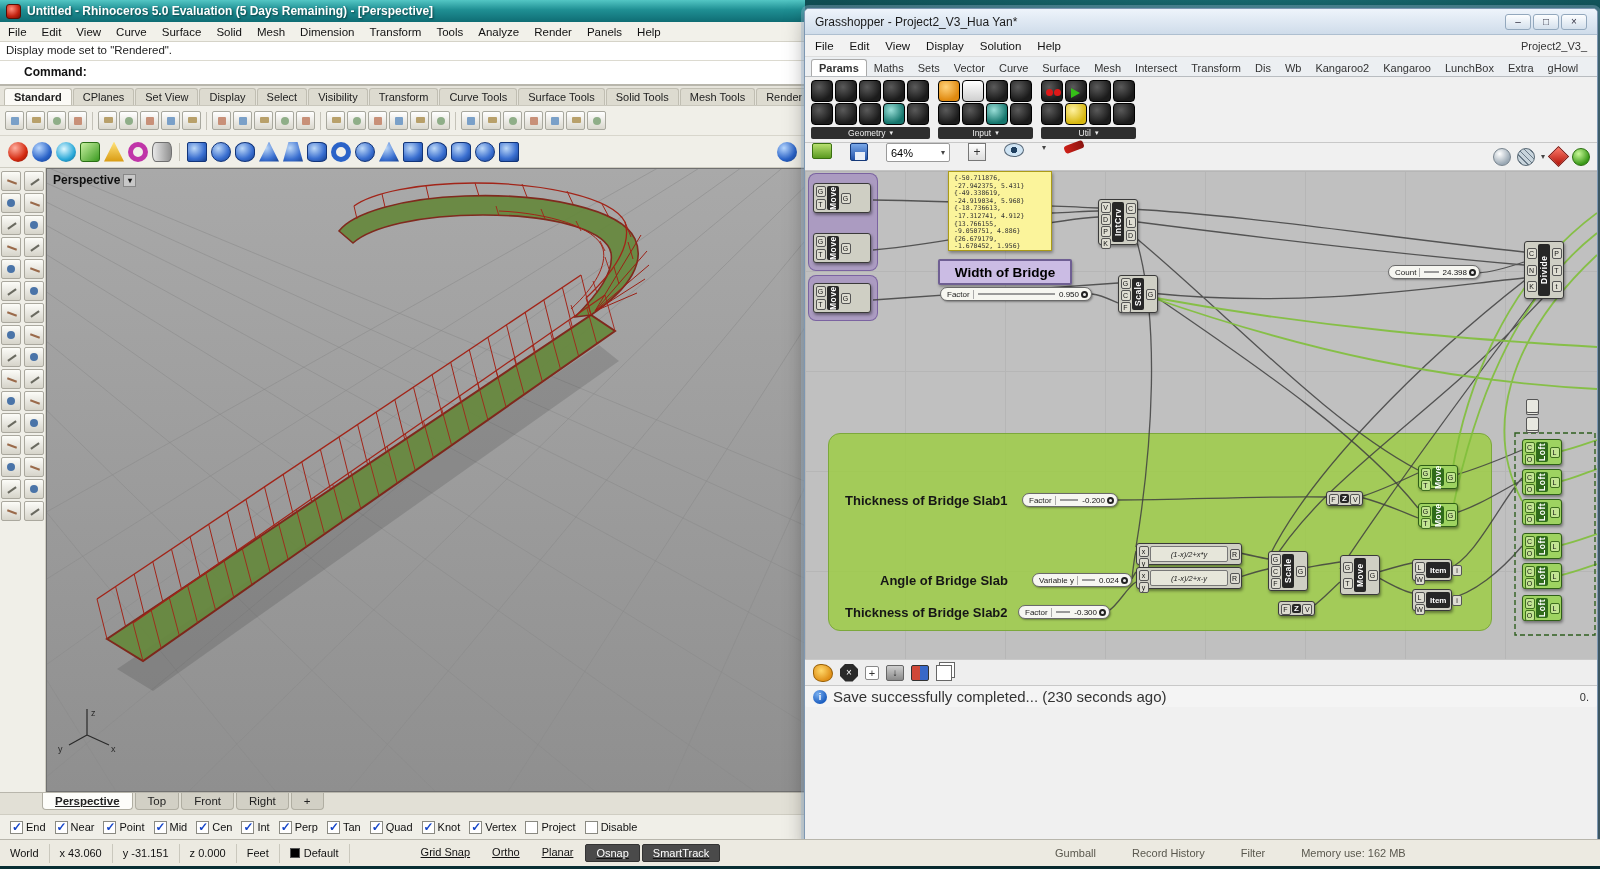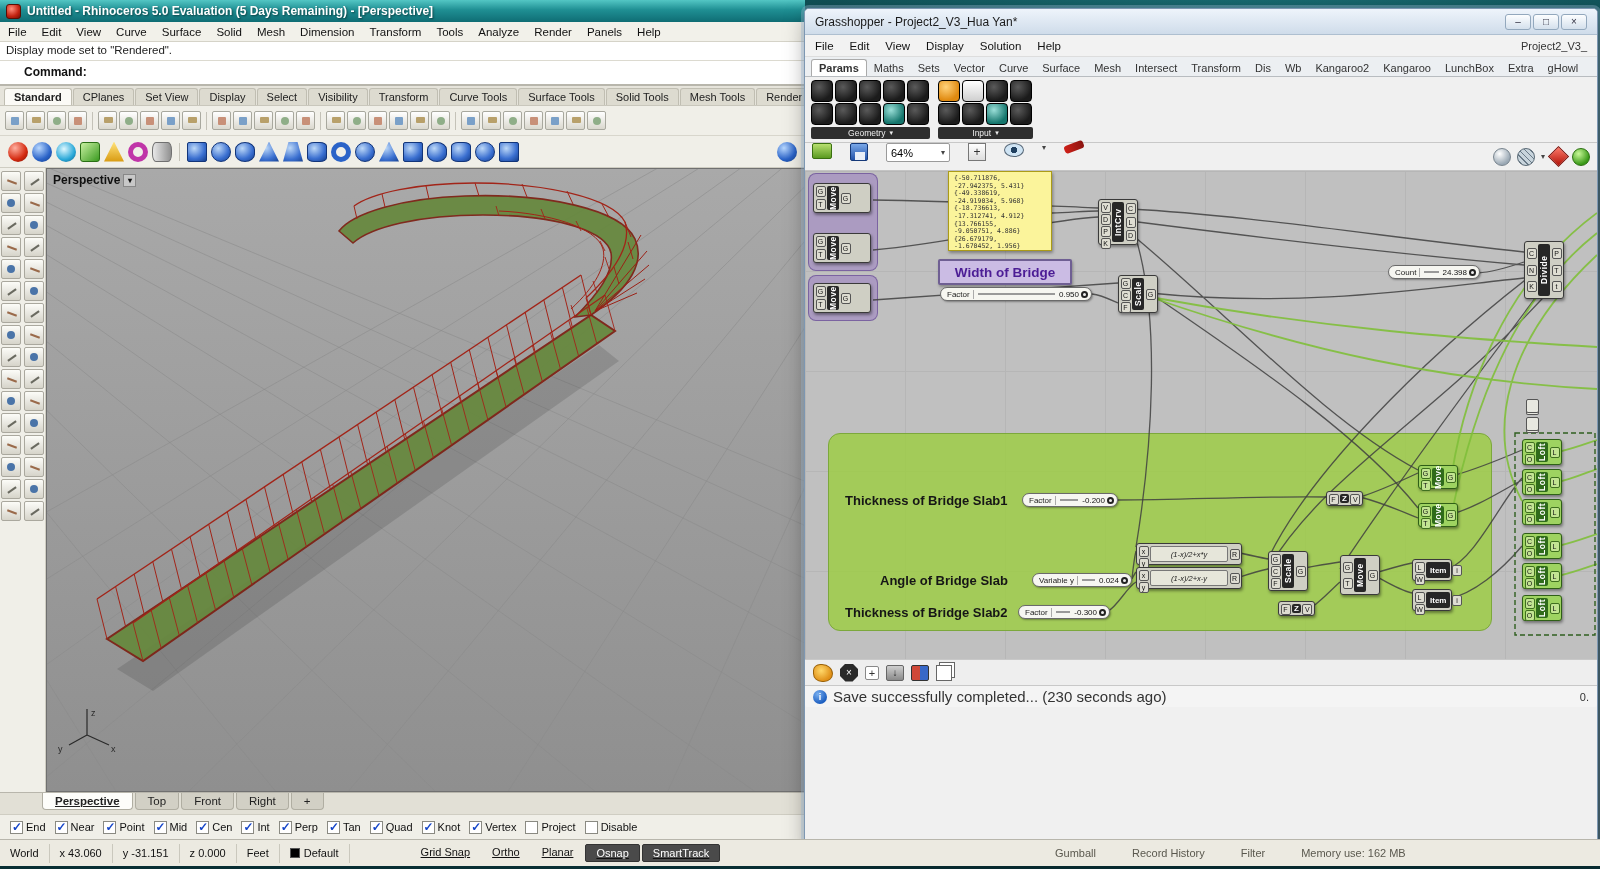--- a/index.html
+++ b/index.html
@@ -113,21 +113,21 @@
     background-size:100px 100px; overflow:hidden; }
   #gh-wires { position:absolute; left:0; top:0; z-index:1; pointer-events:none; }
   .ggroup { position:absolute; border-radius:8px; z-index:0; }
   .ggroup.purple { background:rgba(153,124,193,.55); border:1px solid rgba(92,62,140,.6); }
   .ggroup.green { background:rgba(158,205,70,.85); border:1px solid #7ca83c; border-radius:12px; }
   .gtext { position:absolute; z-index:2; font-size:13px; font-weight:bold; color:#161616; white-space:nowrap; }
   .gpanel-yellow { position:absolute; z-index:2; background:#fbf49b; border:1px solid #ab9b18; box-shadow:1px 2px 3px rgba(0,0,0,.35);
     font-family:"DejaVu Sans Mono", monospace; font-size:6.5px; line-height:7.6px; color:#333; padding:3px 2px 3px 5px; overflow:hidden; }
   .gpanel-yellow span { display:block; white-space:nowrap; }
   .label-panel { position:absolute; z-index:2; background:#cbbce4; border:2px solid #6f5f93; border-radius:2px; display:flex; align-items:center; justify-content:center;
-    font-size:13.5px; font-weight:bold; color:#4c1d95; box-shadow:1px 2px 3px rgba(0,0,0,.3); }
+    font-size:13.5px; font-weight:bold; color:#000000; box-shadow:1px 2px 3px rgba(0,0,0,.3); }
   .slider { position:absolute; z-index:2; display:flex; align-items:center; background:#f6f6f1; border:1px solid #6a6a6a; border-radius:7px; height:14px;
     box-shadow:1px 1px 2px rgba(0,0,0,.35); padding:0 3px; }
   .slider .sname { font-size:8px; color:#222; padding:0 3px; border-right:1px solid #aaa; white-space:nowrap; }
   .slider .strack { flex:1; height:2px; background:#999; margin:0 4px; min-width:8px; }
   .slider .sval { font-size:8px; color:#111; white-space:nowrap; }
   .slider .knob { width:7px; height:7px; border:2px solid #222; border-radius:50%; background:#eee; margin-left:2px; }
   .ghc { position:absolute; z-index:2; display:flex; align-items:stretch; border:1px solid #3a3a3a; border-radius:3px; background:#cfcfc4; box-shadow:1px 2px 3px rgba(0,0,0,.4); padding:1px; }
   .pcol { display:flex; flex-direction:column; justify-content:space-evenly; }
   .port { font-size:7px; line-height:9px; width:10px; text-align:center; background:#deddd2; border:1px solid #555; border-radius:2px; margin:0.5px; color:#111; }
   .nv { writing-mode:vertical-rl; transform:rotate(180deg); background:#262626; color:#fff; font-size:8.5px; font-weight:bold;
@@ -479,20 +479,33 @@
           <span class="pic white"></span>
           <span class="pic"></span>
           <span class="pic"></span>
           <span class="pic"></span>
           <span class="pic"></span>
           <span class="pic teal"></span>
           <span class="pic"></span>
         </div>
         <div class="plabel">Input</div>
       </div>
+      <div class="pgroup">
+        <div class="pgrid" style="grid-template-columns:repeat(4,23px);">
+          <span class="pic cherry"></span>
+          <span class="pic jump"></span>
+          <span class="pic"></span>
+          <span class="pic"></span>
+          <span class="pic"></span>
+          <span class="pic yellow"></span>
+          <span class="pic"></span>
+          <span class="pic"></span>
+        </div>
+        <div class="plabel">Util</div>
+      </div>
     </div>
 
     <div id="gh-ctoolbar">
       <span class="ct-folder"></span>
       <span class="ct-disk"></span>
       <span id="gh-zoom">
         <span>64%</span>
         <span class="zdd">▾</span>
       </span>
       <span class="ct-cross">+</span>

